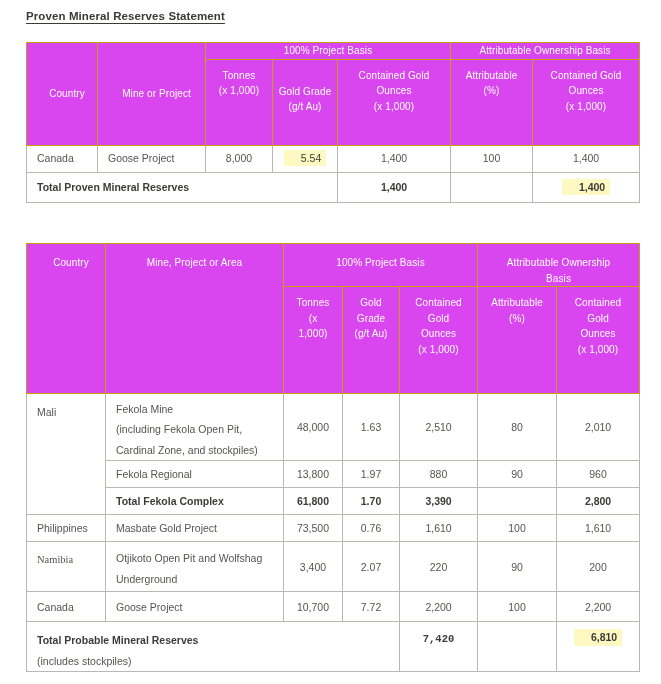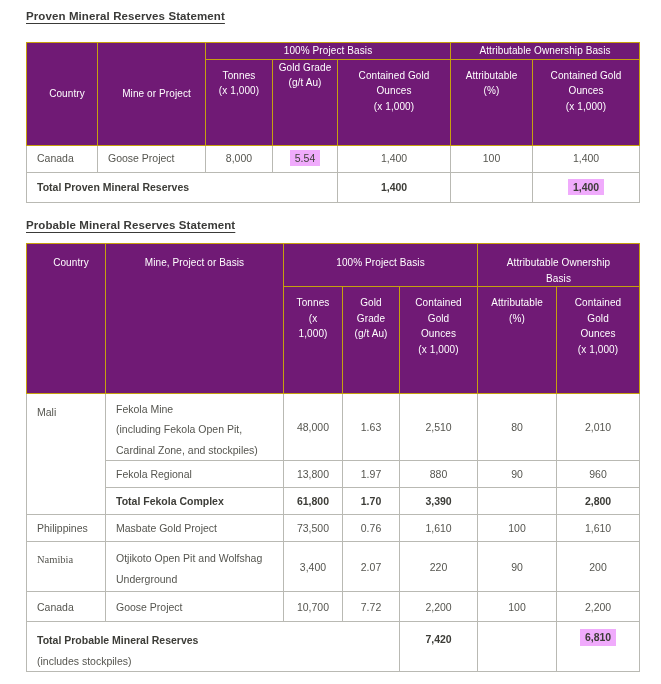--- a/index.html
+++ b/index.html
@@ -51,21 +51,21 @@
     color: #55554f;
   }
   table.rt td, table.rt th {
     border: 1px solid #b9b9b3;
     padding: 0;
     vertical-align: middle;
     font-weight: normal;
   }
   
   .hd {
-    background: #701a75;
+    background: #d946ef;
     color: #ffffff;
     font-weight: bold;
     font-size: 10px;
     text-align: center;
     border-color: #c6a00e !important;
     line-height: 1.55;
     letter-spacing: 0.1px;
   }
   .hd.left {
     text-align: center;
@@ -81,22 +81,22 @@
   .cell.l {
     text-align: left;
     padding-left: 10px !important;
   }
   .cell.b {
     font-weight: bold;
     color: #3c3c37;
   }
 
   .hl {
-    background: #f0abfc;
-    padding: 1px 5px 1px 5px;
+    background: #fef9c3;
+    padding: 1px 5px 1px 17px;
     color: #3c3c37;
     display: inline-block;
     line-height: 1.35;
   }
 
   
   #table-proven { left: 26px; top: 42px; width: 613px; }
   #table-proven col.c0 { width: 71px; }
   #table-proven col.c1 { width: 108px; }
   #table-proven col.c2 { width: 67px; }
@@ -139,21 +139,21 @@
         <td class="hd left" rowspan="2" style="height:30px;">Country</td>
         <td class="hd left" rowspan="2">Mine or Project</td>
         <td class="hd" colspan="3">100% Project Basis</td>
         <td class="hd" colspan="2">Attributable Ownership Basis</td>
       </tr>
       <tr>
         <td class="hd" style="height:77px;vertical-align:top;padding-top:8px;">
           <span class="mline">Tonnes</span>
           <span class="mline">(x 1,000)</span>
         </td>
-        <td class="hd" style="vertical-align:top;padding-top:0;">
+        <td class="hd" style="vertical-align:top;padding-top:24px;">
           <span class="mline">Gold Grade</span>
           <span class="mline">(g/t Au)</span>
         </td>
         <td class="hd" style="vertical-align:top;padding-top:8px;">
           <span class="mline">Contained Gold</span>
           <span class="mline">Ounces</span>
           <span class="mline">(x 1,000)</span>
         </td>
         <td class="hd" style="vertical-align:top;padding-top:8px;">
           <span class="mline">Attributable</span>
@@ -182,36 +182,35 @@
         <td class="cell l b" colspan="4">Total Proven Mineral Reserves</td>
         <td class="cell b">1,400</td>
         <td class="cell b"></td>
         <td class="cell b">
           <span class="hl">1,400</span>
         </td>
       </tr>
     </tbody>
   </table>
 
-  <div class="section-title" id="title-probable">Probable Mineral Reserves Statement</div>
 
   <table class="rt" id="table-probable">
     <colgroup>
       <col class="d0">
         <col class="d1">
         <col class="d2">
         <col class="d3">
         <col class="d4">
         <col class="d5">
         <col class="d6">
     </colgroup>
     <thead>
       <tr>
         <td class="hd left" rowspan="2" style="height:55px;vertical-align:top;padding-top:11px;">Country</td>
-        <td class="hd" rowspan="2" style="vertical-align:top;padding-top:11px;">Mine, Project or Basis</td>
+        <td class="hd" rowspan="2" style="vertical-align:top;padding-top:11px;">Mine, Project or Area</td>
         <td class="hd" colspan="3" style="vertical-align:top;padding-top:11px;">100% Project Basis</td>
         <td class="hd" colspan="2" style="vertical-align:top;padding-top:11px;">
           <span class="mline">Attributable Ownership</span>
           <span class="mline">Basis</span>
         </td>
       </tr>
       <tr>
         <td class="hd" style="height:98px;vertical-align:top;padding-top:8px;">
           <span class="mline">Tonnes</span>
           <span class="mline">(x</span>
@@ -305,21 +304,21 @@
         <td class="cell">2,200</td>
         <td class="cell">100</td>
         <td class="cell">2,200</td>
       </tr>
 
       <tr style="height:47px;">
         <td class="cell l" colspan="4" style="vertical-align:top;padding-top:8px;line-height:1.95;">
           <span class="mline b" style="font-weight:bold;color:#3c3c37;">Total Probable Mineral Reserves</span>
           <span class="mline">(includes stockpiles)</span>
         </td>
-        <td class="cell b" style="vertical-align:top;padding-top:8px;">7,420</td>
+        <td class="cell b" style="vertical-align:top;padding-top:8px;font-family:Liberation Mono, monospace;">7,420</td>
         <td class="cell b" style="vertical-align:top;padding-top:8px;"></td>
         <td class="cell b" style="vertical-align:top;padding-top:6px;">
           <span class="hl">6,810</span>
         </td>
       </tr>
 
     </tbody>
   </table>
 
 </div>

